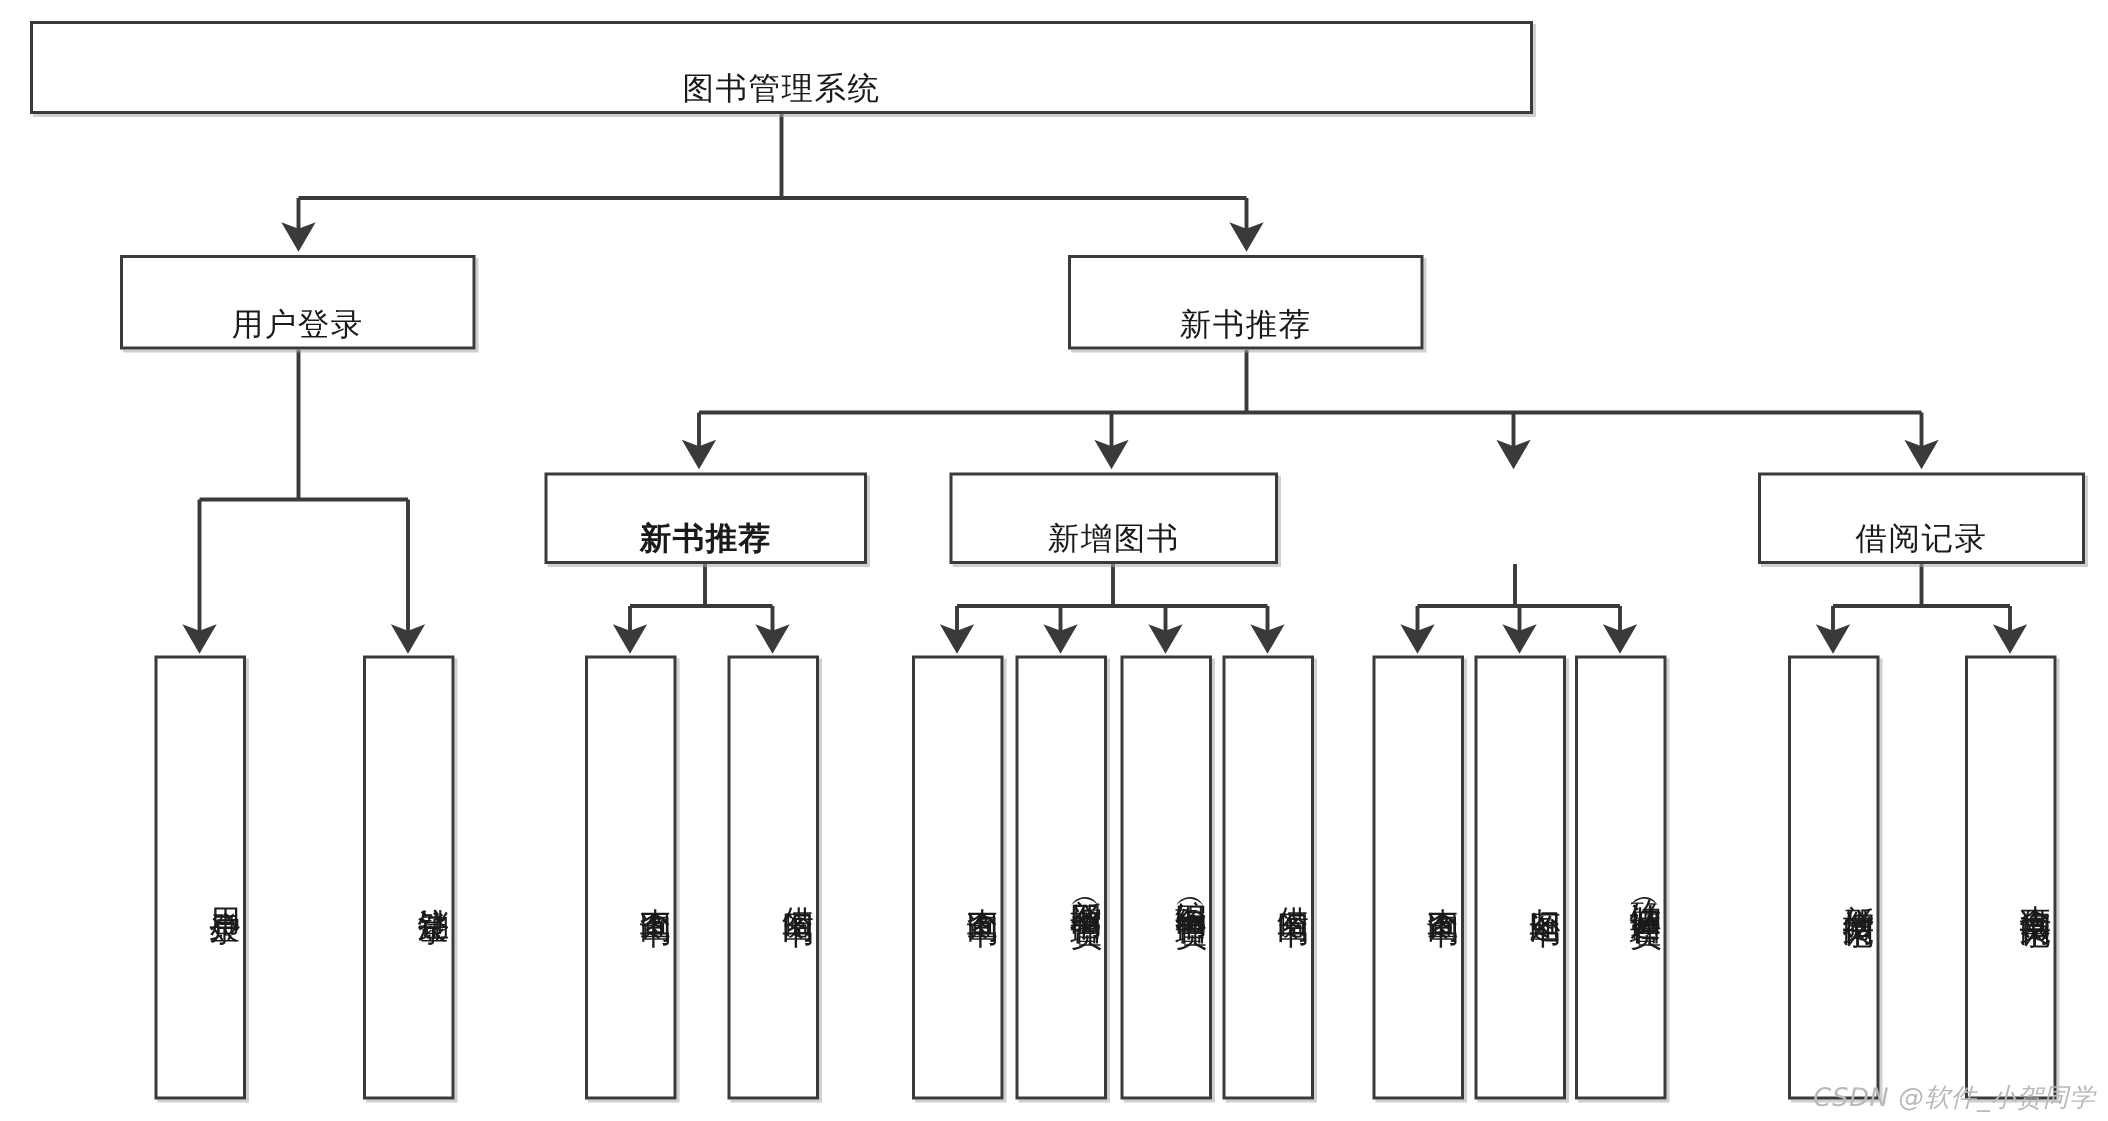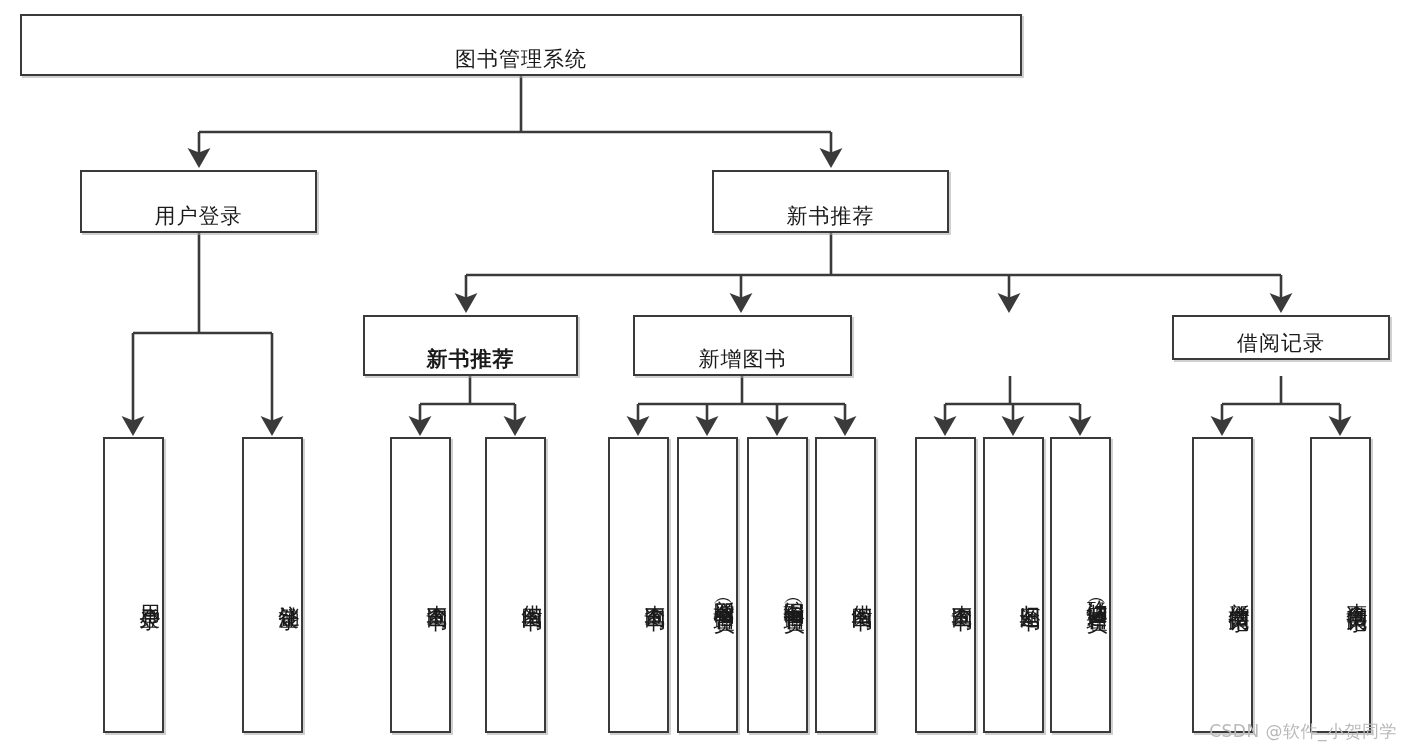--- a/index.html
+++ b/index.html
@@ -62,20 +62,21 @@
   }
   .watermark {
     position: absolute;
     right: 8px;
     bottom: 4px;
     font-size: 17px;
     color: #b9b9b9;
     letter-spacing: 0.5px;
     white-space: nowrap;
     user-select: none;
+    font-style: italic;
   }
 </style>
 </head>
 <body>
 
 <div id="canvas">
 
   <svg id="wires" viewBox="0 0 1405 747" xmlns="http://www.w3.org/2000/svg">
     <defs>
       <marker id="arrow" markerWidth="10" markerHeight="10" refX="4.2" refY="5" orient="auto" markerUnits="strokeWidth">
@@ -140,21 +141,21 @@
 
   <div class="node horiz" style="left:363px; top:315px; width:215px; height:61px;font-weight:bold;">
     <span>新书推荐</span>
   </div>
 
   <div class="node horiz" style="left:633px; top:315px; width:219px; height:61px;">
     <span>新增图书</span>
   </div>
 
 
-  <div class="node horiz" style="left:1172px; top:315px; width:218px; height:45px;">
+  <div class="node horiz" style="left:1172px; top:315px; width:218px; height:61px;">
     <span>借阅记录</span>
   </div>
 
   <div class="node vert" style="left:103px; top:437px; width:61px; height:296px;">
     <span class="vtext">用户登录</span>
   </div>
 
   <div class="node vert" style="left:242px; top:437px; width:61px; height:296px;">
     <span class="vtext">注销登录</span>
   </div>

